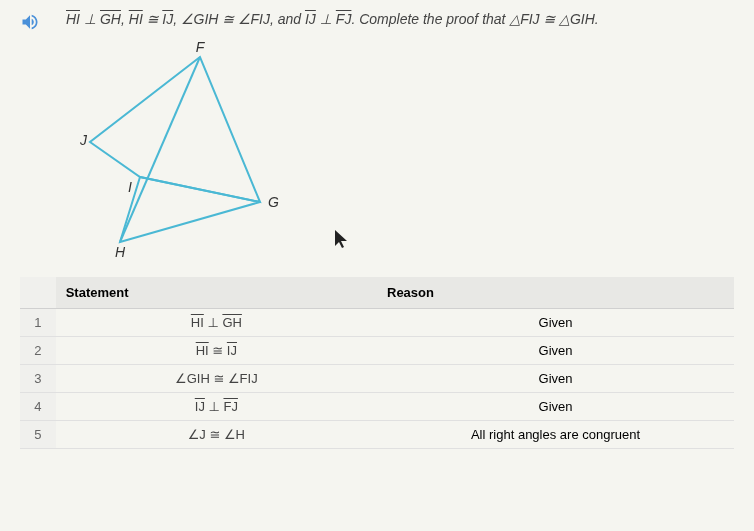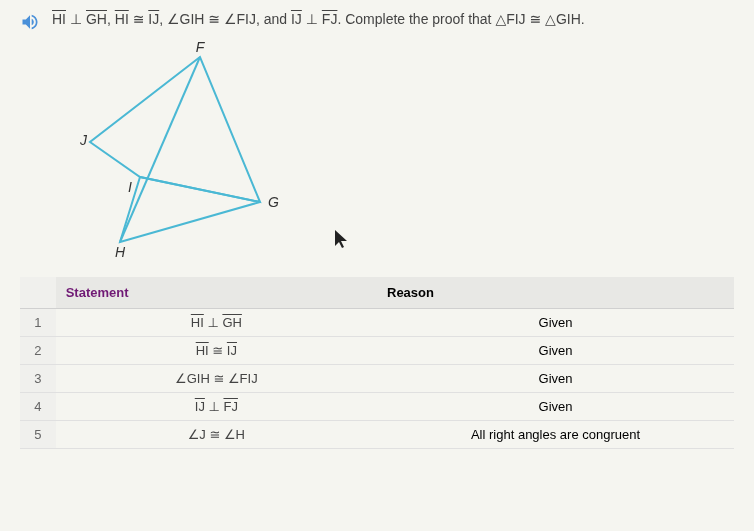--- a/index.html
+++ b/index.html
@@ -11,22 +11,23 @@
       font-family: Arial, sans-serif;
       background: #f5f5f0;
       width: 754px;
       height: 531px;
       padding: 10px 20px;
       color: #333;
     }
     .header {
       display: flex;
       align-items: flex-start;
-      gap: 12px;
+      gap: 26px;
       margin-bottom: 2px;
+      font-style: italic;
     }
     .audio-icon {
       width: 20px;
       height: 20px;
       flex-shrink: 0;
       margin-top: 2px;
     }
     .problem-text {
       font-size: 14px;
       line-height: 1.4;
@@ -50,21 +51,21 @@
       width: 100%;
       border-collapse: collapse;
       font-size: 13px;
       margin-top: 5px;
     }
     th {
       text-align: left;
       padding: 8px 10px;
       background: #e8e8e5;
       font-weight: bold;
-      color: #701a75;
+      color: #000000;
       border-bottom: 1px solid #d0d0d0;
     }
     td {
       padding: 6px 10px;
       border-bottom: 1px solid #e0e0e0;
       color: #444;
       text-align: center;
     }
     .row-num {
       width: 25px;

